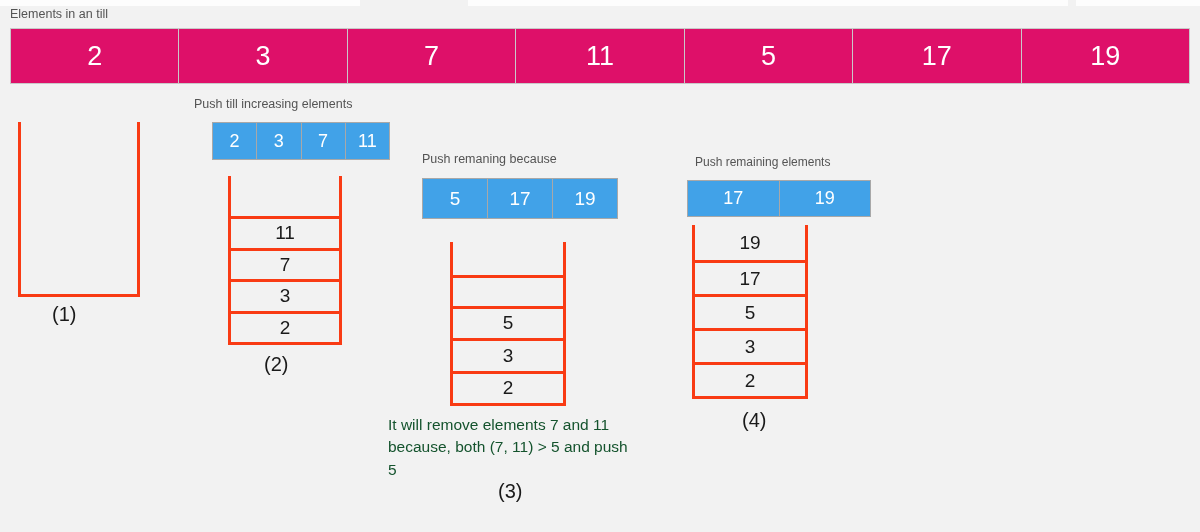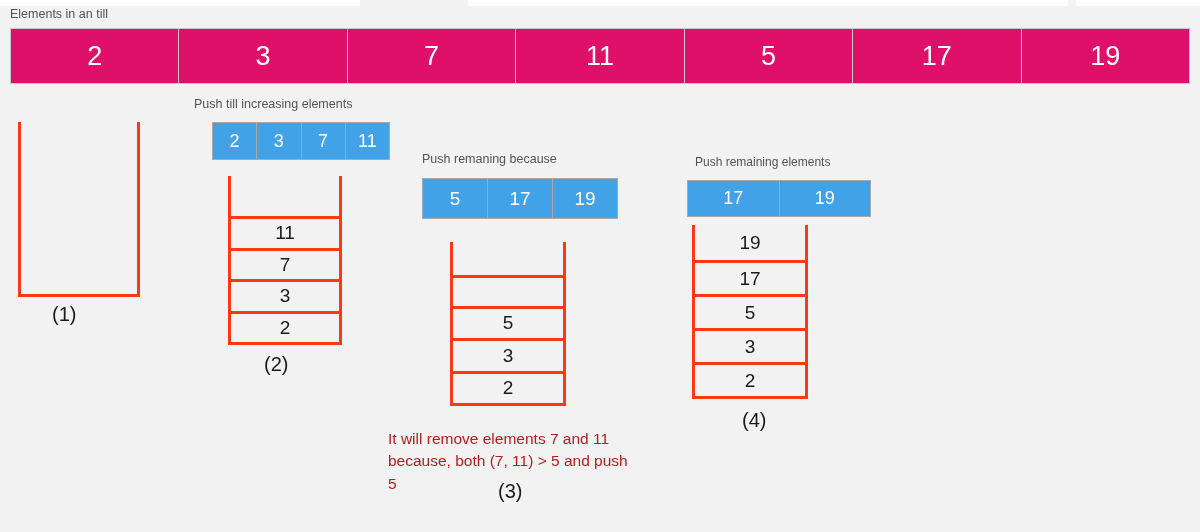--- a/index.html
+++ b/index.html
@@ -127,25 +127,25 @@
   .fig-num {
     position: absolute;
     font-size: 20px;
     color: #1a1a1a;
   }
 
   
   .note {
     position: absolute;
     left: 388px;
-    top: 428px;
+    top: 414px;
     width: 245px;
     font-size: 15.5px;
     line-height: 1.45;
-    color: #b91c1c;
+    color: #14532d;
   }
 </style>
 </head>
 <body>
 
 <div class="chrome-band b1"></div>
 <div class="chrome-band b2"></div>
 <div class="chrome-band b3"></div>
 
 <div class="caption" style="left:10px; top:6px;">Elements in an till</div>

